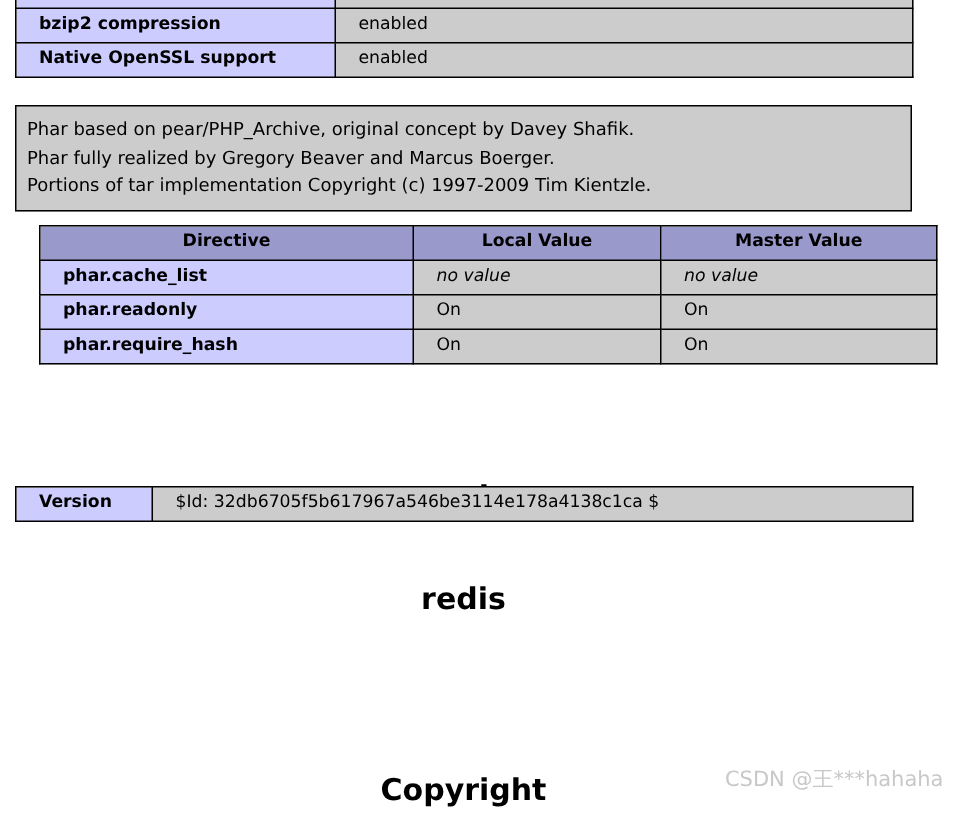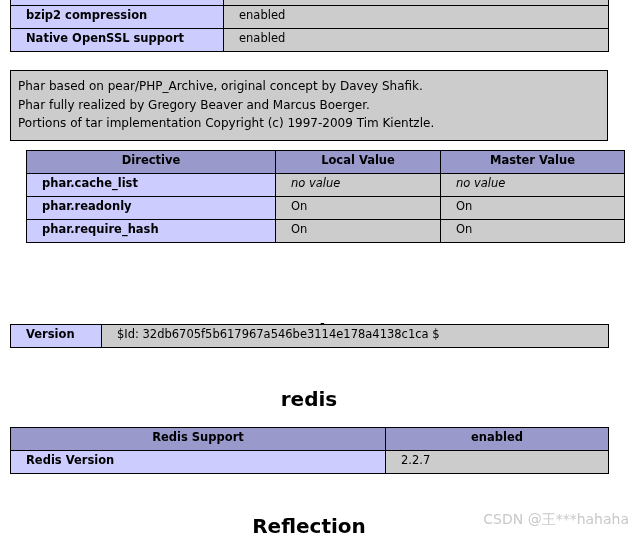--- a/index.html
+++ b/index.html
@@ -224,34 +224,18 @@
       </colgroup>
     <tbody>
       <tr>
         <td class="e">Version</td>
         <td class="v">$Id: 32db6705f5b617967a546be3114e178a4138c1ca $</td>
       </tr>
     </tbody>
   </table>
 
   <h2 class="section redis-h">redis</h2>
-  <table class="info tbl-redis">
-    <colgroup>
-        <col class="c1">
-        <col class="c2">
-      </colgroup>
-    <tbody>
-      <tr class="hdr">
-        <th>Redis Support</th>
-        <th>enabled</th>
-      </tr>
-      <tr>
-        <td class="e">Redis Version</td>
-        <td class="v">2.2.7</td>
-      </tr>
-    </tbody>
-  </table>
-
-  <h2 class="section reflection-h">Reflection</h2>
+
+  <h2 class="section reflection-h">Copyright</h2>
 
   <div class="watermark">CSDN @王***hahaha</div>
 
 </div>
 
 </body></html>

